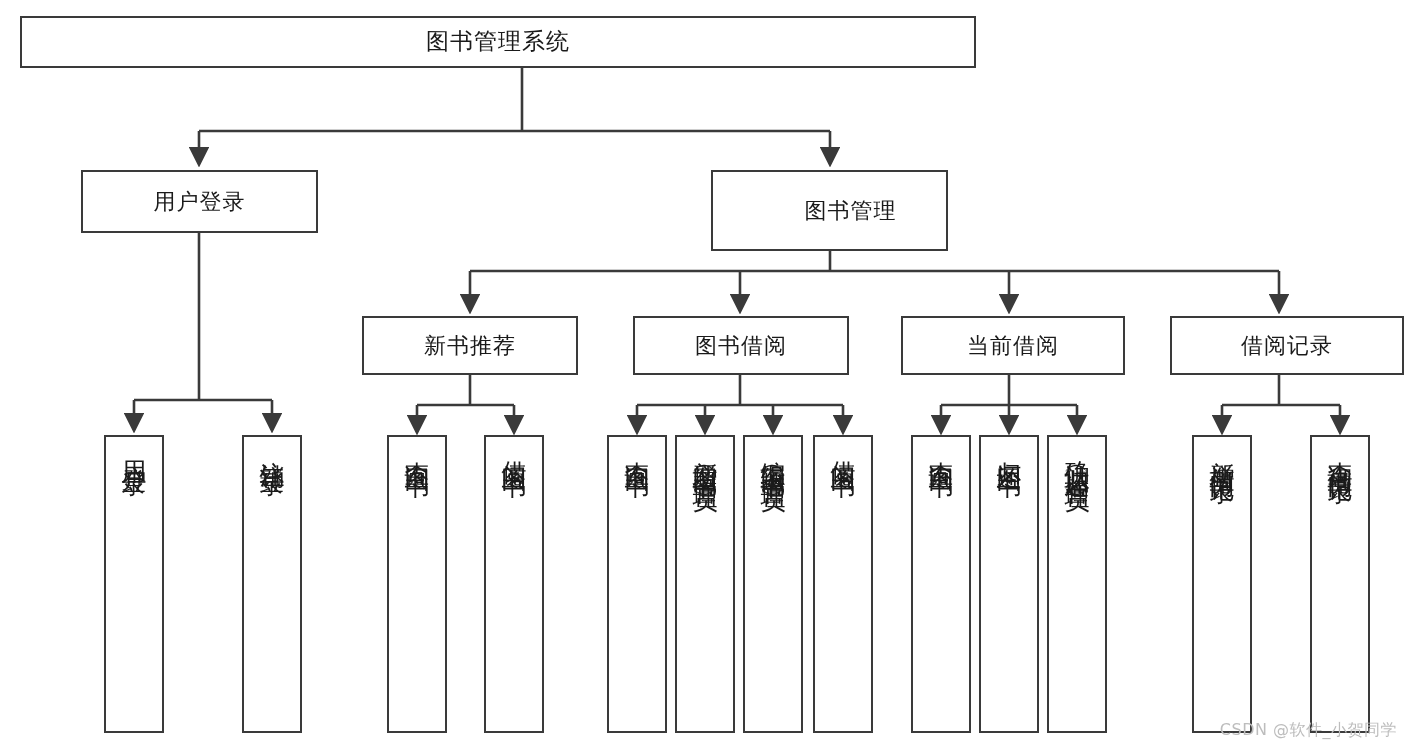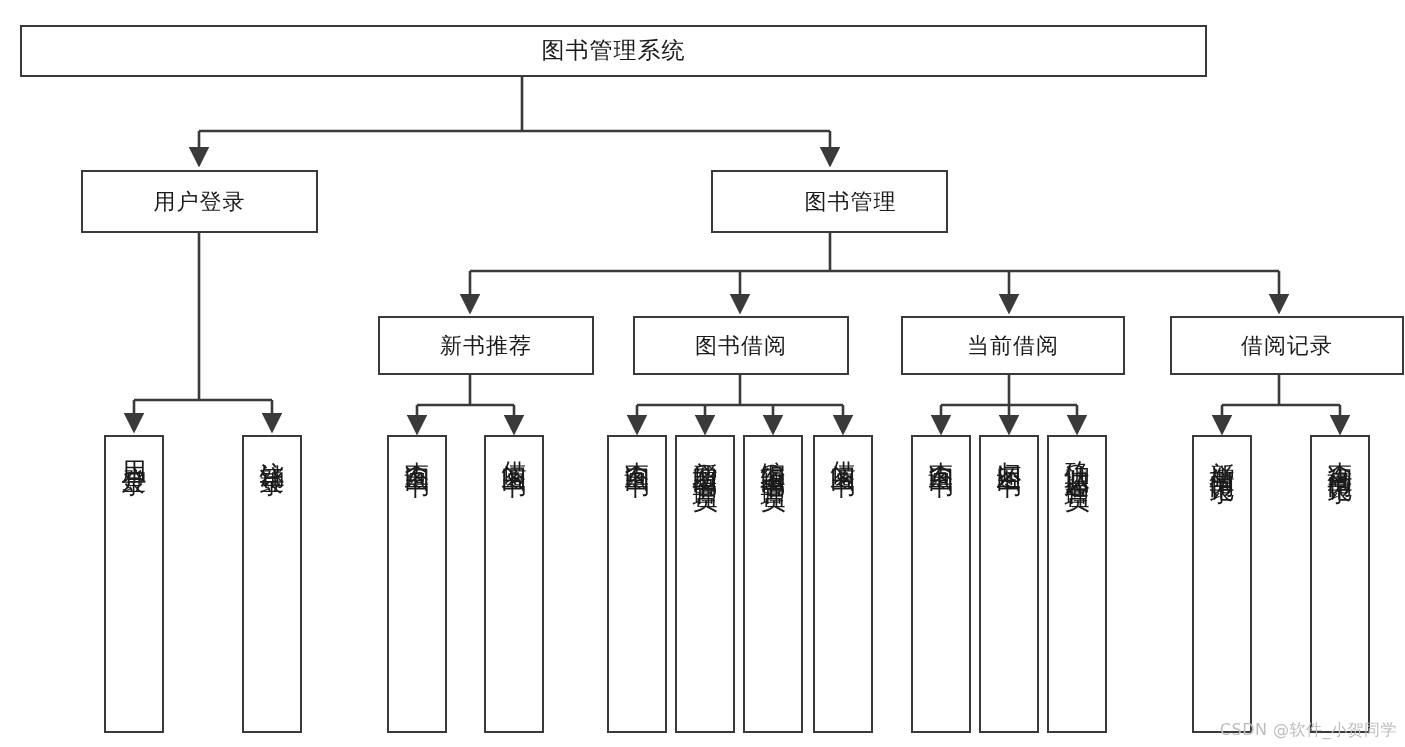--- a/index.html
+++ b/index.html
@@ -124,32 +124,32 @@
       <path d="M 1009 405 L 1009 432" marker-end="url(#arrow)"></path>
       <path d="M 1077 405 L 1077 432" marker-end="url(#arrow)"></path>
 
       <path d="M 1279 375 L 1279 405"></path>
       <path d="M 1222 405 L 1340 405"></path>
       <path d="M 1222 405 L 1222 432" marker-end="url(#arrow)"></path>
       <path d="M 1340 405 L 1340 432" marker-end="url(#arrow)"></path>
     </g>
   </svg>
 
-  <div class="node horiz root" style="left:20px; top:25px; width:1187px; height:52px;">
+  <div class="node horiz root" style="left:20px; top:16px; width:956px; height:52px;">
     <span class="label">图书管理系统</span>
   </div>
 
   <div class="node horiz" style="left:81px; top:170px; width:237px; height:63px;">
     <span class="label">用户登录</span>
   </div>
-  <div class="node horiz" style="left:711px; top:170px; width:237px; height:63px;padding-left:42px;">
+  <div class="node horiz" style="left:711px; top:170px; width:237px; height:81px;padding-left:42px;">
     <span class="label">图书管理</span>
   </div>
 
-  <div class="node horiz" style="left:378px; top:316px; width:216px; height:59px;">
+  <div class="node horiz" style="left:362px; top:316px; width:216px; height:59px;">
     <span class="label">新书推荐</span>
   </div>
   <div class="node horiz" style="left:633px; top:316px; width:216px; height:59px;">
     <span class="label">图书借阅</span>
   </div>
   <div class="node horiz" style="left:901px; top:316px; width:224px; height:59px;">
     <span class="label">当前借阅</span>
   </div>
   <div class="node horiz" style="left:1170px; top:316px; width:234px; height:59px;">
     <span class="label">借阅记录</span>

